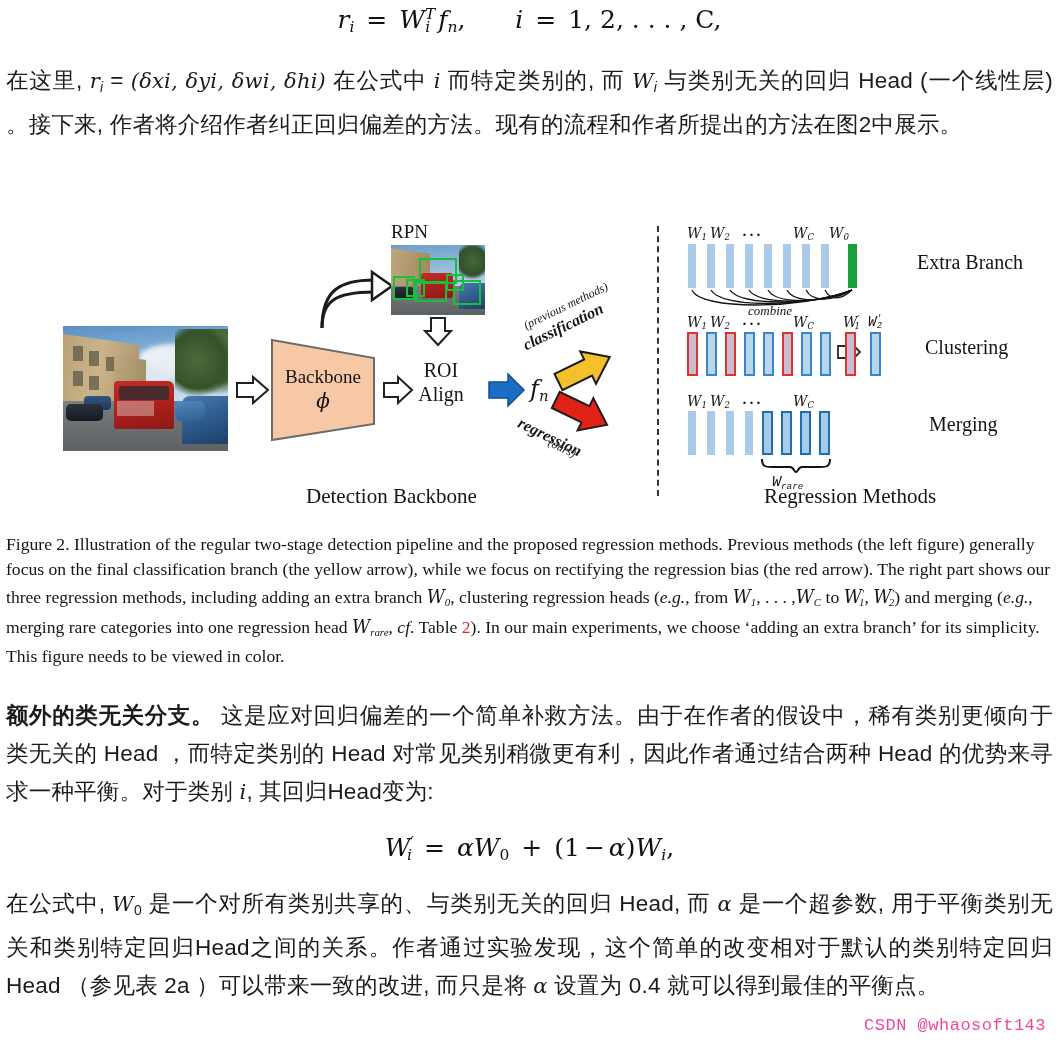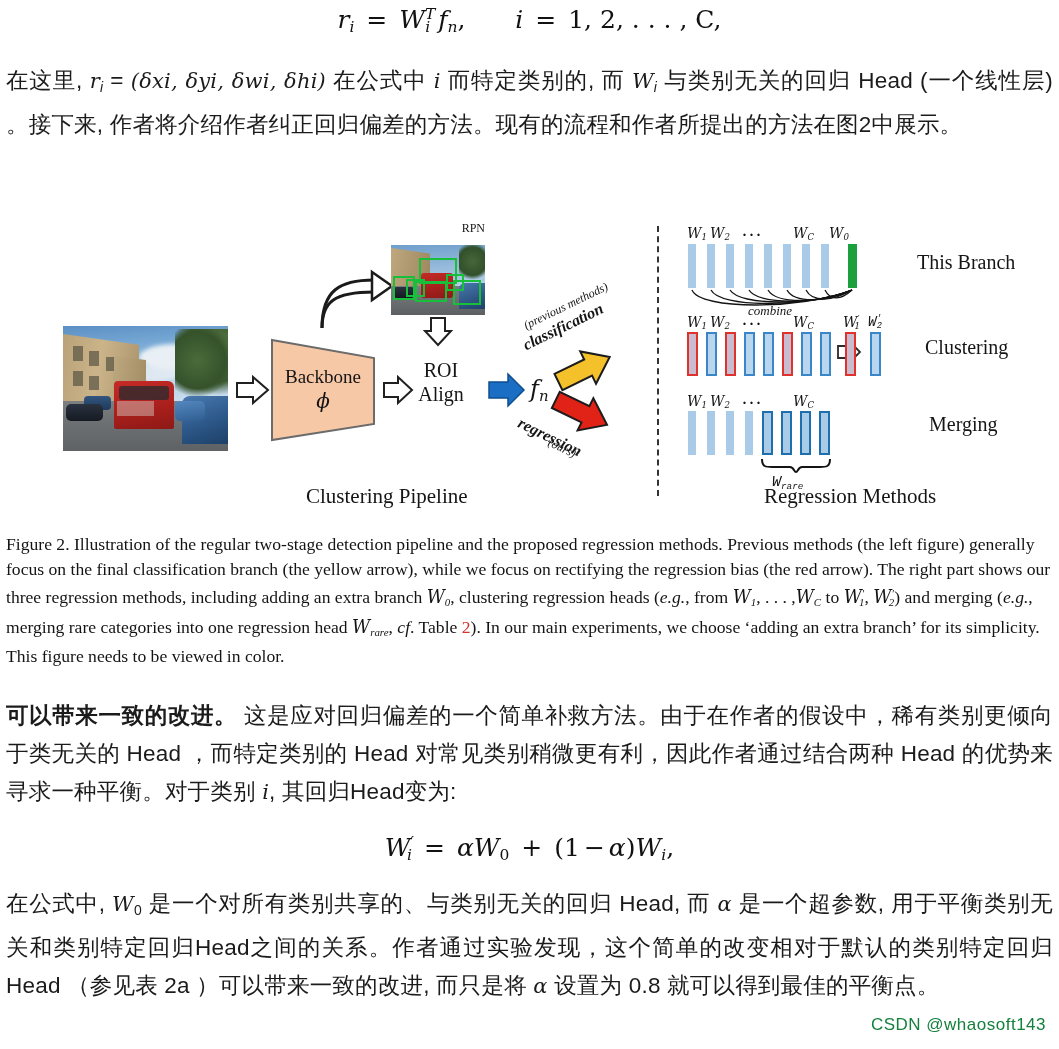--- a/index.html
+++ b/index.html
@@ -256,23 +256,23 @@
   }
   #caption .it { font-style: italic; }
   #caption .red { color: #d4342c; }
   #caption .mi { font-family: "DejaVu Serif", serif; font-style: italic; }
 
   
   #watermark {
     position: absolute;
     right: 13px;
     bottom: 14px;
-    font-family: Liberation Sans, sans-serif;
+    font-family: Liberation Mono, monospace;
     font-size: 17px;
-    color: #15803d;
+    color: #ec4899;
     letter-spacing: .5px;
     white-space: nowrap;
   }
 </style>
 </head>
 <body>
 
 <div class="eq-display eq1">
   <span class="mi">r</span><sub class="s">i</sub>
   <span class="op">=</span>
@@ -347,21 +347,21 @@
   <div id="backbone">
     <svg width="110" height="108">
       <polygon points="4,4 106,22 106,88 4,104" fill="#f7c8a6" stroke="#6b6b6b" stroke-width="2"></polygon>
     </svg>
     <div class="bb-text">
       <span>Backbone</span>
       <span class="bb-phi">ϕ</span>
     </div>
   </div>
 
-  <div class="fig-label" style="left:391px;top:3px;width:94px;text-align:right;font-size:12px;">RPN</div>
+  <div class="fig-label" style="left:391px;top:3px;width:94px;text-align:left;font-size:19px;">RPN</div>
   <div id="rpn-thumb">
     <div class="sky"></div>
     <div class="bldg"></div>
     <div class="trees"></div>
     <div class="road"></div>
     <div class="carr"></div>
     <div class="bus"></div>
     <div class="carl"></div>
     <div class="rpn-box" style="left:30%;top:18%;width:40%;height:38%"></div>
     <div class="rpn-box" style="left:2%;top:44%;width:24%;height:34%"></div>
@@ -371,21 +371,21 @@
     <div class="rpn-box" style="left:26%;top:52%;width:34%;height:30%"></div>
   </div>
 
   <div class="fig-label" style="left:411px;top:140px;width:60px;text-align:center;font-size:20px;line-height:24px;">
     <span>ROI</span><br>
     <span>Align</span>
   </div>
 
   <div id="divider"></div>
 
-  <div class="fig-label" style="left:306px;top:266px;font-size:21px;">Clustering Pipeline</div>
+  <div class="fig-label" style="left:306px;top:266px;font-size:21px;">Detection Backbone</div>
   <div class="fig-label" style="left:764px;top:266px;font-size:21px;">Regression Methods</div>
 
   <div>
 
     <div class="fig-label" style="left:687px;top:7px;font-family:'DejaVu Serif',serif;font-style:italic;font-size:14px;"><span>W</span><sub class="s">1</sub></div>
     <div class="fig-label" style="left:710px;top:7px;font-family:'DejaVu Serif',serif;font-style:italic;font-size:14px;"><span>W</span><sub class="s">2</sub></div>
     <div class="fig-label" style="left:742px;top:9px;font-size:15px;font-weight:bold;letter-spacing:2px;">···</div>
     <div class="fig-label" style="left:793px;top:7px;font-family:'DejaVu Serif',serif;font-style:italic;font-size:14px;"><span>W</span><sub class="s">C</sub></div>
     <div class="fig-label" style="left:829px;top:7px;font-family:'DejaVu Serif',serif;font-style:italic;font-size:14px;"><span>W</span><sub class="s">0</sub></div>
 
@@ -405,21 +405,21 @@
       <path d="M 730,72 C 740,88 810,88 852,72" fill="none" stroke="#141414" stroke-width="1.3"></path>
       <path d="M 749,72 C 758,87 815,87 852,72" fill="none" stroke="#141414" stroke-width="1.3"></path>
       <path d="M 768,72 C 776,86 820,86 852,72" fill="none" stroke="#141414" stroke-width="1.3"></path>
       <path d="M 787,72 C 794,85 826,85 852,72" fill="none" stroke="#141414" stroke-width="1.3"></path>
       <path d="M 806,72 C 812,84 832,84 852,72" fill="none" stroke="#141414" stroke-width="1.3"></path>
       <path d="M 825,72 C 830,82 840,83 852,72" fill="none" stroke="#141414" stroke-width="1.3"></path>
     </svg>
     <div class="fig-label" style="left:748px;top:85px;font-size:13px;font-style:italic;">combine</div>
   </div>
 
-  <div class="fig-label" style="left:917px;top:33px;font-size:20px;">This Branch</div>
+  <div class="fig-label" style="left:917px;top:33px;font-size:20px;">Extra Branch</div>
 
   <div>
     <div class="fig-label" style="left:687px;top:96px;font-family:'DejaVu Serif',serif;font-style:italic;font-size:14px;"><span>W</span><sub class="s">1</sub></div>
     <div class="fig-label" style="left:710px;top:96px;font-family:'DejaVu Serif',serif;font-style:italic;font-size:14px;"><span>W</span><sub class="s">2</sub></div>
     <div class="fig-label" style="left:742px;top:98px;font-size:15px;font-weight:bold;letter-spacing:2px;">···</div>
     <div class="fig-label" style="left:793px;top:96px;font-family:'DejaVu Serif',serif;font-style:italic;font-size:14px;"><span>W</span><sub class="s">C</sub></div>
     <div class="fig-label" style="left:843px;top:96px;font-family:'DejaVu Serif',serif;font-style:italic;font-size:14px;"><span>W</span><sup class="s">′</sup><sub class="s" style="margin-left:-5px">1</sub></div>
     <div class="fig-label" style="left:868px;top:96px;font-family:Liberation Mono, monospace;font-style:italic;font-size:14px;"><span>W</span><sup class="s">′</sup><sub class="s" style="margin-left:-5px">2</sub></div>
 
     <div class="bar" style="left:687px;top:114px;width:11px;height:44px;background:#c9bcd0;border:2.5px solid #e0322c"></div>
@@ -463,28 +463,28 @@
   </div>
 
   <div class="fig-label" style="left:929px;top:195px;font-size:20px;">Merging</div>
 </div>
 
 <div id="caption">
   <span>Figure 2.</span><span> Illustration of the regular two-stage detection pipeline and the proposed regression methods. Previous methods (the left figure) generally focus on the final classification branch (the yellow arrow), while we focus on rectifying the regression bias (the red arrow). The right part shows our three regression methods, including adding an extra branch </span><span class="mi">W</span><sub class="s">0</sub><span>, clustering regression heads (</span><span class="it">e.g.</span><span>, from </span><span class="mi">W</span><sub class="s">1</sub><span>, . . . ,</span><span class="mi">W</span><sub class="s">C</sub><span> to </span><span class="mi">W</span><sup class="s">′</sup><sub class="s" style="margin-left:-5px">1</sub><span>, </span><span class="mi">W</span><sup class="s">′</sup><sub class="s" style="margin-left:-5px">2</sub><span>) and merging (</span><span class="it">e.g.</span><span>, merging rare categories into one regression head </span><span class="mi">W</span><sub class="s">rare</sub><span>, </span><span class="it">cf</span><span>. Table </span><span class="red">2</span><span>). In our main experiments, we choose ‘adding an extra branch’ for its simplicity. This figure needs to be viewed in color.</span>
 </div>
 
 <div class="cn-para p3">
-  <span class="bold-lead">可以带来一致的改进。</span><span> 这是应对回归偏差的一个简单补救方法。由于在作者的假设中，稀有类别更倾向于类无关的 Head ，而特定类别的 Head 对常见类别稍微更有利，因此作者通过结合两种 Head 的优势来寻求一种平衡。对于类别 </span><span class="mi">i</span><span>, 其回归Head变为:</span>
+  <span class="bold-lead">额外的类无关分支。</span><span> 这是应对回归偏差的一个简单补救方法。由于在作者的假设中，稀有类别更倾向于类无关的 Head ，而特定类别的 Head 对常见类别稍微更有利，因此作者通过结合两种 Head 的优势来寻求一种平衡。对于类别 </span><span class="mi">i</span><span>, 其回归Head变为:</span>
 </div>
 
 <div class="eq-display eq2">
   <span class="mi">W</span><sup class="s">′</sup><sub class="s" style="margin-left:-7px">i</sub>
   <span class="op">=</span>
   <span class="mi">α</span><span class="mi">W</span><sub class="s" style="font-style:normal">0</sub>
   <span class="op">+</span>
   <span>(</span><span>1</span><span class="op">−</span><span class="mi">α</span><span>)</span><span class="mi">W</span><sub class="s">i</sub><span>,</span>
 </div>
 
 <div class="cn-para p4">
-  <span>在公式中, </span><span class="mi">W</span><sub class="s" style="font-style:normal">0</sub><span> 是一个对所有类别共享的、与类别无关的回归 Head, 而 </span><span class="mi">α</span><span> 是一个超参数, 用于平衡类别无关和类别特定回归Head之间的关系。作者通过实验发现，这个简单的改变相对于默认的类别特定回归 Head （参见表 2a ）可以带来一致的改进, 而只是将 </span><span class="mi">α</span><span> 设置为 0.8 就可以得到最佳的平衡点。</span>
+  <span>在公式中, </span><span class="mi">W</span><sub class="s" style="font-style:normal">0</sub><span> 是一个对所有类别共享的、与类别无关的回归 Head, 而 </span><span class="mi">α</span><span> 是一个超参数, 用于平衡类别无关和类别特定回归Head之间的关系。作者通过实验发现，这个简单的改变相对于默认的类别特定回归 Head （参见表 2a ）可以带来一致的改进, 而只是将 </span><span class="mi">α</span><span> 设置为 0.4 就可以得到最佳的平衡点。</span>
 </div>
 
 <div id="watermark">CSDN @whaosoft143</div>
 
 </body></html>

